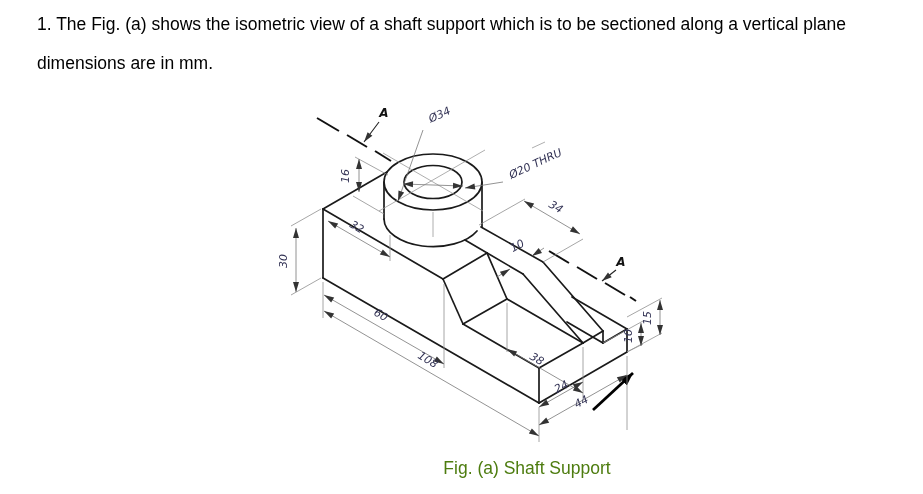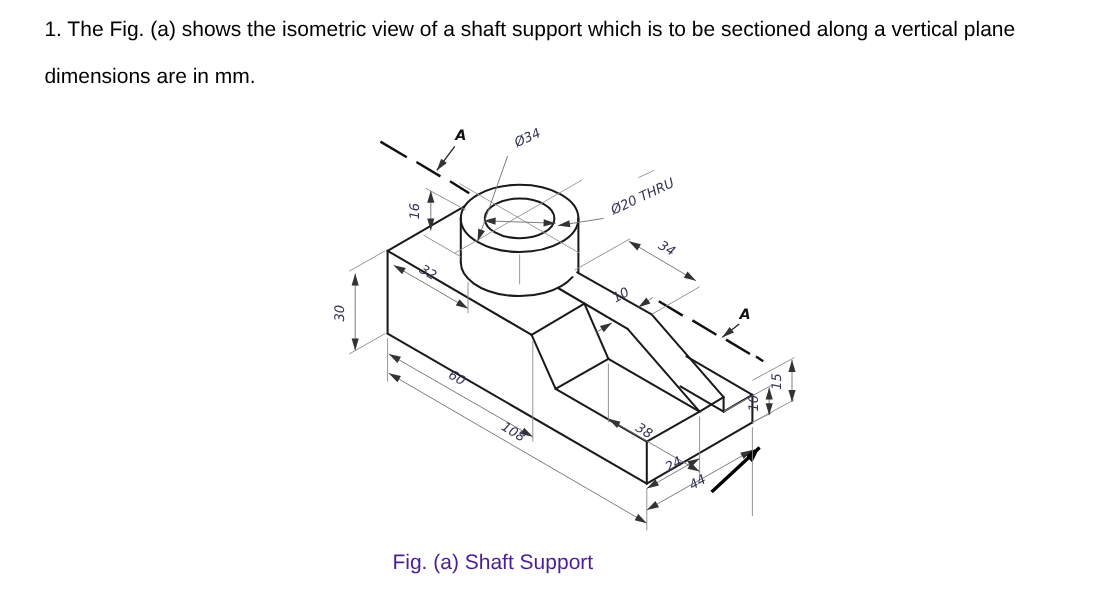--- a/index.html
+++ b/index.html
@@ -1,20 +1,20 @@
 <!DOCTYPE html>
 <html><head>
 <meta charset="utf-8">
 <style>
   html,body{margin:0;padding:0;background:#fff;}
   #page{position:relative;width:923px;height:494px;background:#ffffff;overflow:hidden;
         font-family:"Liberation Sans",sans-serif;color:#000;margin-left:27px;}
   #problem{position:absolute;top:5px;left:10px;width:908px;font-size:17.5px;line-height:38.5px;color:#000;}
   #problem .pline{white-space:nowrap;}
-  #caption{position:absolute;top:458px;left:300px;width:400px;font-size:17.5px;color:#4c1d95;}
+  #caption{position:absolute;top:458px;left:300px;width:400px;text-align:center;font-size:17.5px;color:#4d7c0f;}
   svg{position:absolute;top:0;left:0;}
   .obj{stroke:#1a1a1a;stroke-width:1.7;fill:none;stroke-linecap:round;stroke-linejoin:round;}
   .thin{stroke:#8f8f8f;stroke-width:0.8;fill:none;}
   .dimln{stroke:#777;stroke-width:0.8;fill:none;}
   .cl{stroke:#999;stroke-width:0.8;fill:none;}
   .aa{stroke:#111;stroke-width:2;fill:none;}
   .dimtxt{font-family:"DejaVu Sans",sans-serif;font-style:italic;font-size:11px;fill:#333355;}
   .atxt{font-family:"DejaVu Sans",sans-serif;font-style:italic;font-size:12px;fill:#111;font-weight:bold;}
 </style>
 </head>

